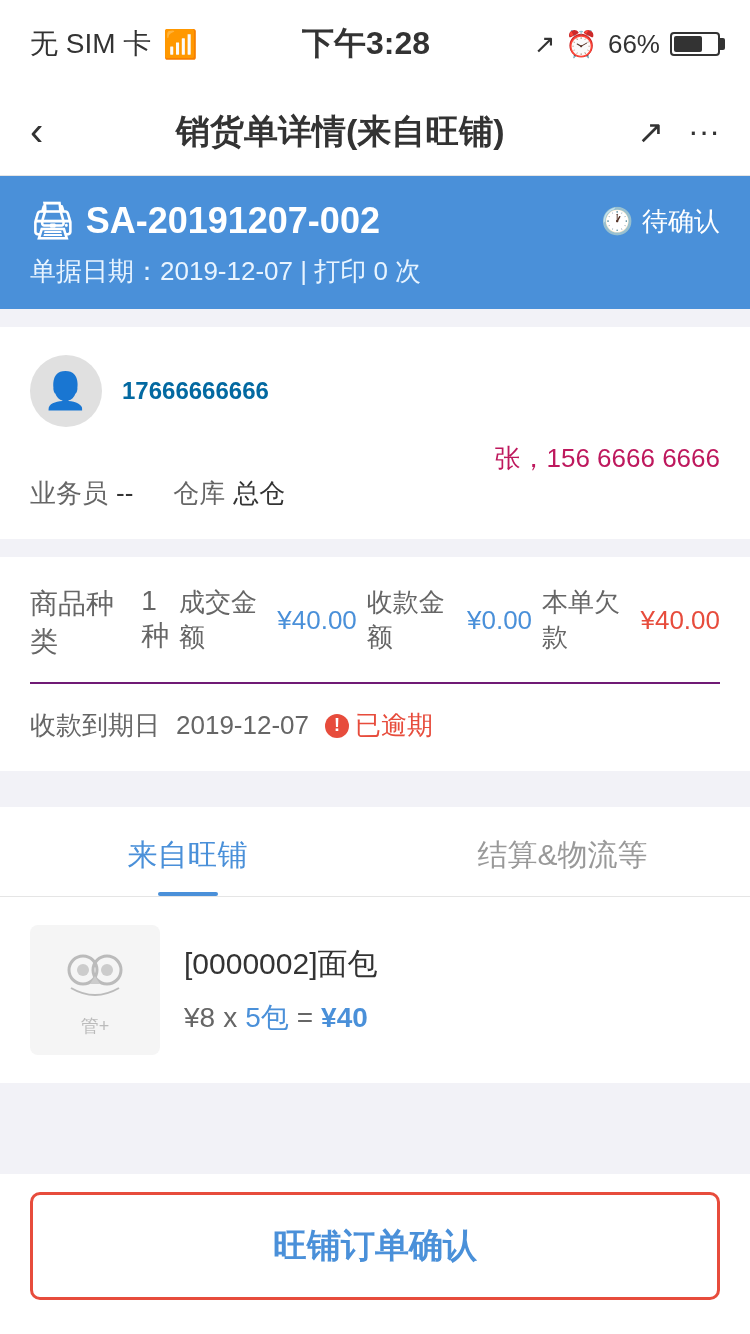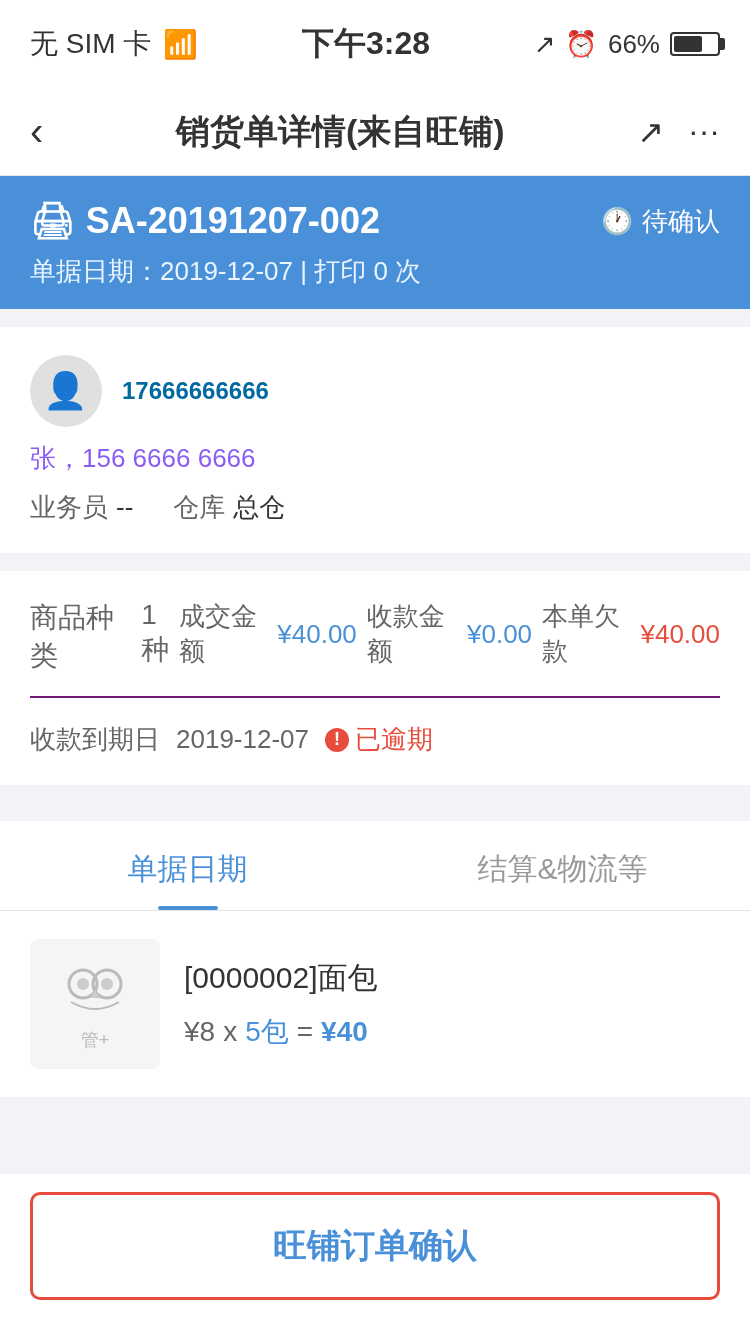--- a/index.html
+++ b/index.html
@@ -103,23 +103,23 @@
       font-size: 36px; color: #999;
       flex-shrink: 0;
     }
     .customer-phone {
       font-size: 24px;
       font-weight: 600;
       color: #0369a1;
     }
     .customer-info {
       font-size: 26px;
-      color: #8b5cf6;
-      margin-bottom: 14px;
+      color: #be185d;
       padding-left: 0;
+      text-align: right;
     }
     .customer-detail-row {
       display: flex;
       align-items: center;
       font-size: 26px;
       color: #666;
       gap: 40px;
     }
     .customer-detail-item { display: flex; align-items: center; gap: 8px; }
     .detail-label { color: #666; }
@@ -365,21 +365,21 @@
       </div>
     </div>
   </div>
 </div>
 
 <div class="divider"></div>
 
 <div class="tabs-section">
   <div class="tabs-row">
     <div class="tab-item active">
-      <span>单据日期</span>
+      <span>来自旺铺</span>
     </div>
     <div class="tab-item">
       <span>结算&amp;物流等</span>
     </div>
   </div>
 
   <div class="product-section">
     <div class="product-item">
       <div class="product-thumb">
         <div class="product-thumb-inner">

